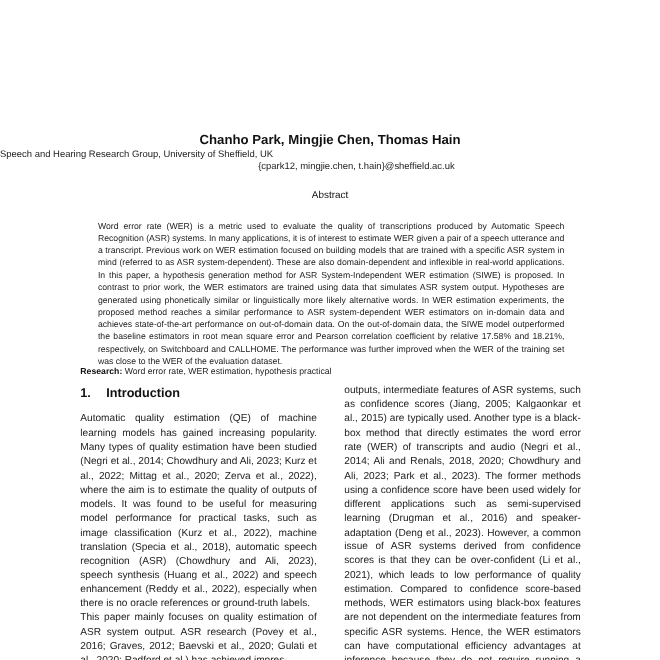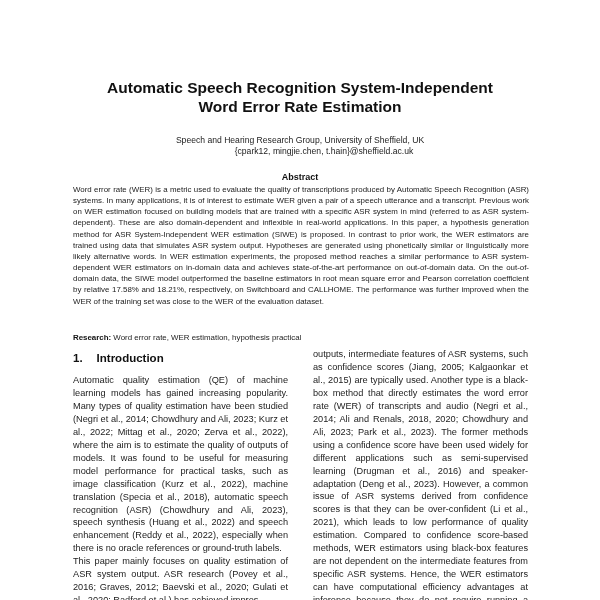--- a/index.html
+++ b/index.html
@@ -1,42 +1,39 @@
 <!DOCTYPE html>
 <html><head>
 <meta charset="utf-8">
 <style>
   html, body { margin: 0; padding: 0; background: #ffffff; }
   body { width: 600px; height: 600px; overflow: hidden; position: relative; color: #111; font-family: "Liberation Sans", sans-serif; }
   .page { position: absolute; left: 0; top: 0; width: 600px; height: 600px; }
   .title { position: absolute; left: 0; width: 600px; top: 78px; text-align: center; font-weight: bold; font-size: 15.5px; line-height: 19px; color: #111; }
   .authors { position: absolute; left: 0; width: 600px; top: 120px; text-align: center; font-weight: bold; font-size: 12px; line-height: 14px; }
-  .affil { position: absolute; left: 0; width: 600px; top: 135px; text-align: center; font-size: 8.6px; line-height: 11px; color: #222; }
+  .affil { position: absolute; left: 0; width: 600px; top: 135px; font-size: 8.6px; line-height: 11px; color: #222; }
   .email { position: absolute; left: 0; width: 600px; top: 146px; text-align: center; font-size: 8.6px; line-height: 11px; color: #222; padding-left: 24px; }
-  .abstract-h { position: absolute; left: 0; width: 600px; top: 172px; text-align: center; font-weight: bold; font-size: 9px; line-height: 11px; }
+  .abstract-h { position: absolute; left: 0; width: 600px; top: 172px; text-align: center; font-weight: normal; font-size: 9px; line-height: 11px; }
   .abstract { position: absolute; left: 73px; width: 456px; top: 184px; font-size: 7.9px; line-height: 11.15px; text-align: justify; color: #222; }
-  .abstract p { margin: 0; }
+  .abstract p { margin: 16px; }
   .keywords { position: absolute; left: 73px; width: 456px; top: 332px; font-size: 7.9px; line-height: 11px; color: #222; }
   .keywords b { color: #111; }
   .col { position: absolute; width: 215px; font-size: 9.2px; line-height: 12.95px; text-align: justify; color: #222; }
   .col-left { left: 73px; top: 374px; }
   .col-right { left: 313px; top: 348px; }
   .col p { margin: 0; }
   .sec-h { position: absolute; left: 73px; width: 215px; top: 351px; text-align: left; font-weight: bold; font-size: 11.5px; line-height: 14px; color: #111; }
   .sec-h .num { margin-right: 14px; }
 </style>
 </head>
 <body>
 
 <div class="page">
-  <div class="title">
-    <div>Automatic Speech Recognition System-Independent</div>
-    <div>Word Error Rate Estimation</div>
-  </div>
 
+  <div class="authors">Chanho Park, Mingjie Chen, Thomas Hain</div>
   <div class="affil">Speech and Hearing Research Group, University of Sheffield, UK</div>
   <div class="email">{cpark12, mingjie.chen, t.hain}@sheffield.ac.uk</div>
 
   <div class="abstract-h">Abstract</div>
   <div class="abstract">
     <p>Word error rate (WER) is a metric used to evaluate the quality of transcriptions produced by Automatic Speech Recognition (ASR) systems. In many applications, it is of interest to estimate WER given a pair of a speech utterance and a transcript. Previous work on WER estimation focused on building models that are trained with a specific ASR system in mind (referred to as ASR system-dependent). These are also domain-dependent and inflexible in real-world applications. In this paper, a hypothesis generation method for ASR System-Independent WER estimation (SIWE) is proposed. In contrast to prior work, the WER estimators are trained using data that simulates ASR system output. Hypotheses are generated using phonetically similar or linguistically more likely alternative words. In WER estimation experiments, the proposed method reaches a similar performance to ASR system-dependent WER estimators on in-domain data and achieves state-of-the-art performance on out-of-domain data. On the out-of-domain data, the SIWE model outperformed the baseline estimators in root mean square error and Pearson correlation coefficient by relative 17.58% and 18.21%, respectively, on Switchboard and CALLHOME. The performance was further improved when the WER of the training set was close to the WER of the evaluation dataset.</p>
   </div>
 
   <div class="keywords"><b>Research:</b><span> Word error rate, WER estimation, hypothesis practical</span></div>
 

